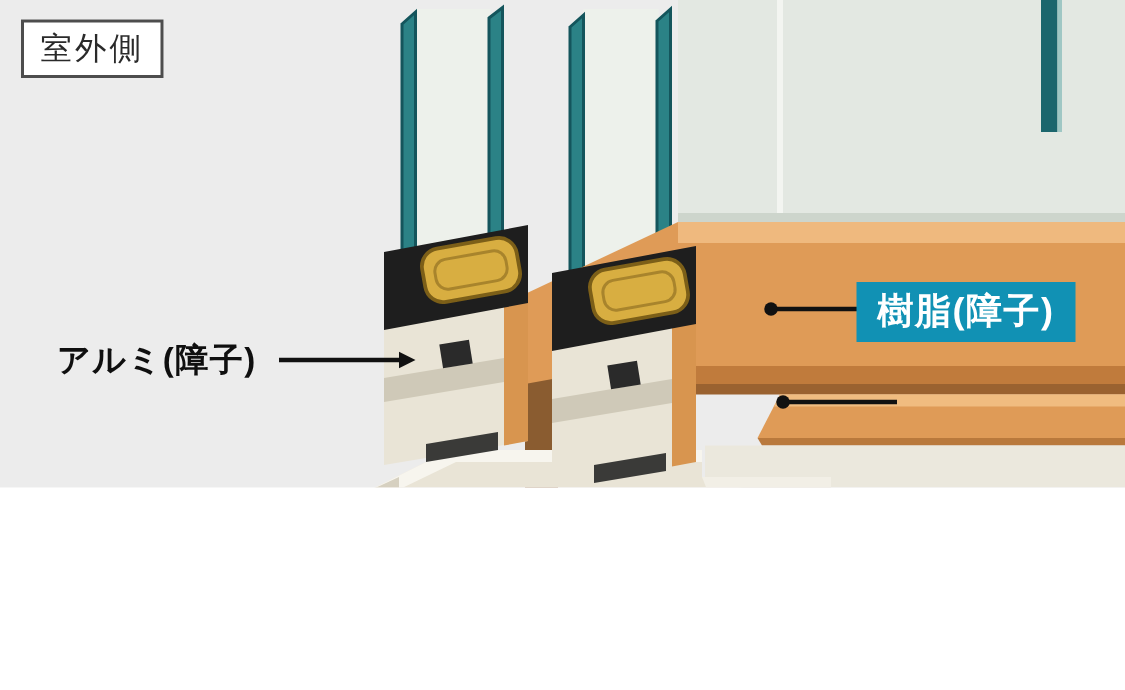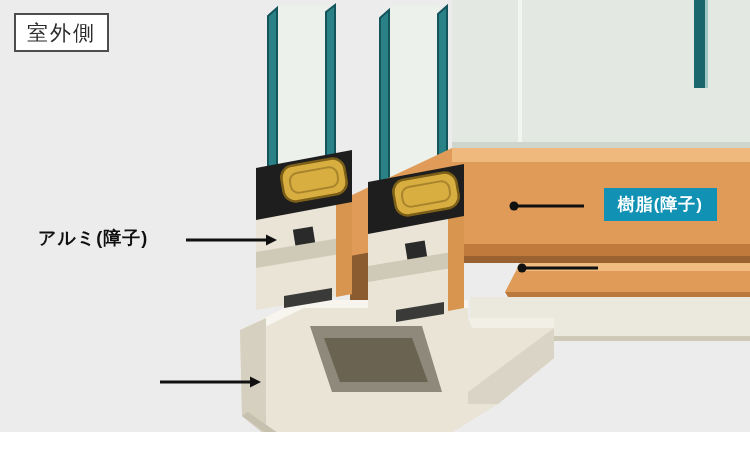--- a/index.html
+++ b/index.html
@@ -1,32 +1,32 @@
 <!DOCTYPE html>
 <html><head>
 <meta charset="utf-8">
 <style>
   * { margin:0; padding:0; box-sizing:border-box; }
   html,body { background:#ffffff; font-family:"Liberation Sans","DejaVu Sans",sans-serif; }
   .canvas {
-    position:relative; width:750px; height:432px; overflow:hidden;
+    position:relative; width:750px; height:325px; overflow:hidden;
     background:#ececec;
   }
   svg.illustration { position:absolute; left:0; top:0; }
   .side-box {
     position:absolute; background:#ffffff; border:2px solid #4d4d4d;
     color:#2a2a2a; font-size:21px; font-weight:500; line-height:1;
     padding:7px 11px; letter-spacing:2px; white-space:nowrap;
   }
   .alu-label {
-    position:absolute; color:#0f0f0f; font-size:18px; font-weight:700;
+    position:absolute; color:#0f0f0f; font-size:22px; font-weight:700;
     letter-spacing:1px; line-height:1; white-space:nowrap;
   }
   .resin-label {
-    position:absolute; background:#1191b4; color:#ffffff; font-size:17px;
+    position:absolute; background:#1191b4; color:#ffffff; font-size:24px;
     font-weight:700; line-height:1; padding:8px 14px; letter-spacing:1px;
     white-space:nowrap;
   }
 </style>
 </head>
 <body>
 
 <div class="canvas">
 
   <svg class="illustration" width="750" height="460" viewBox="0 0 750 460">

